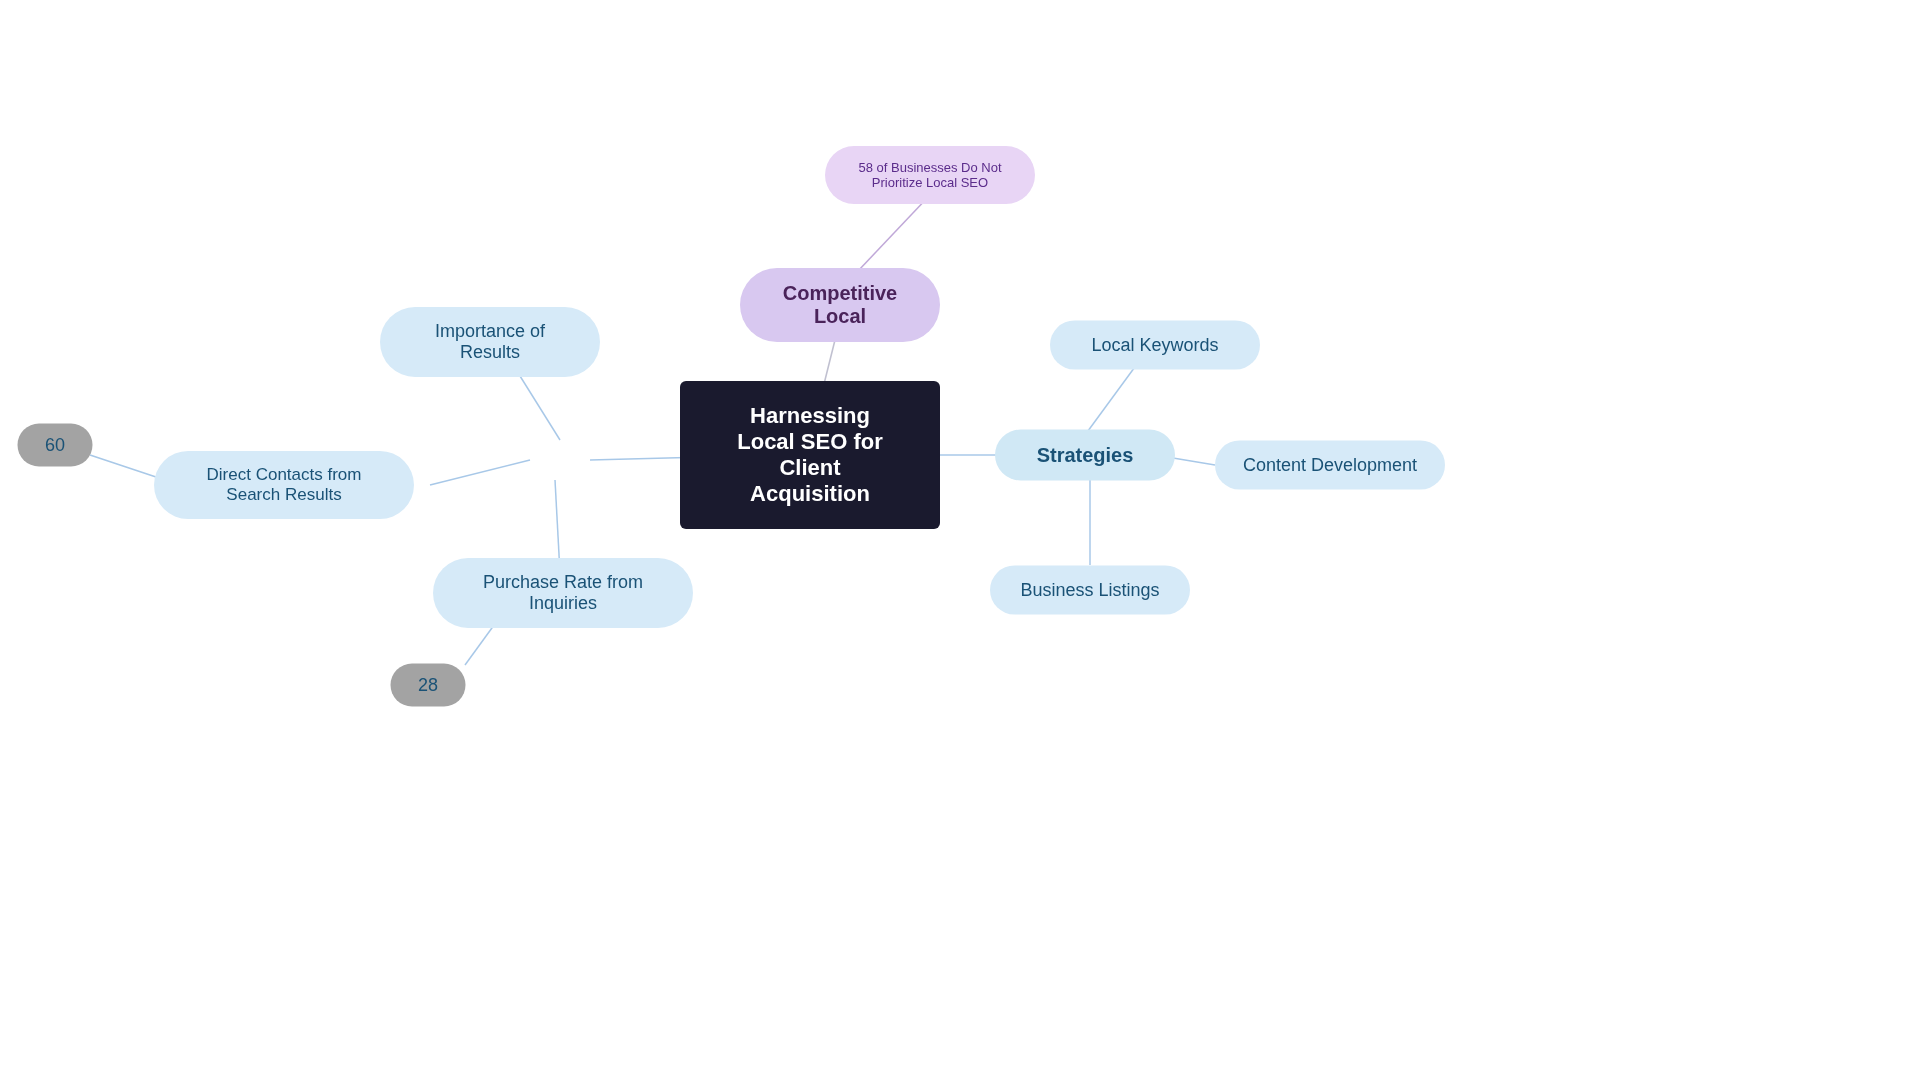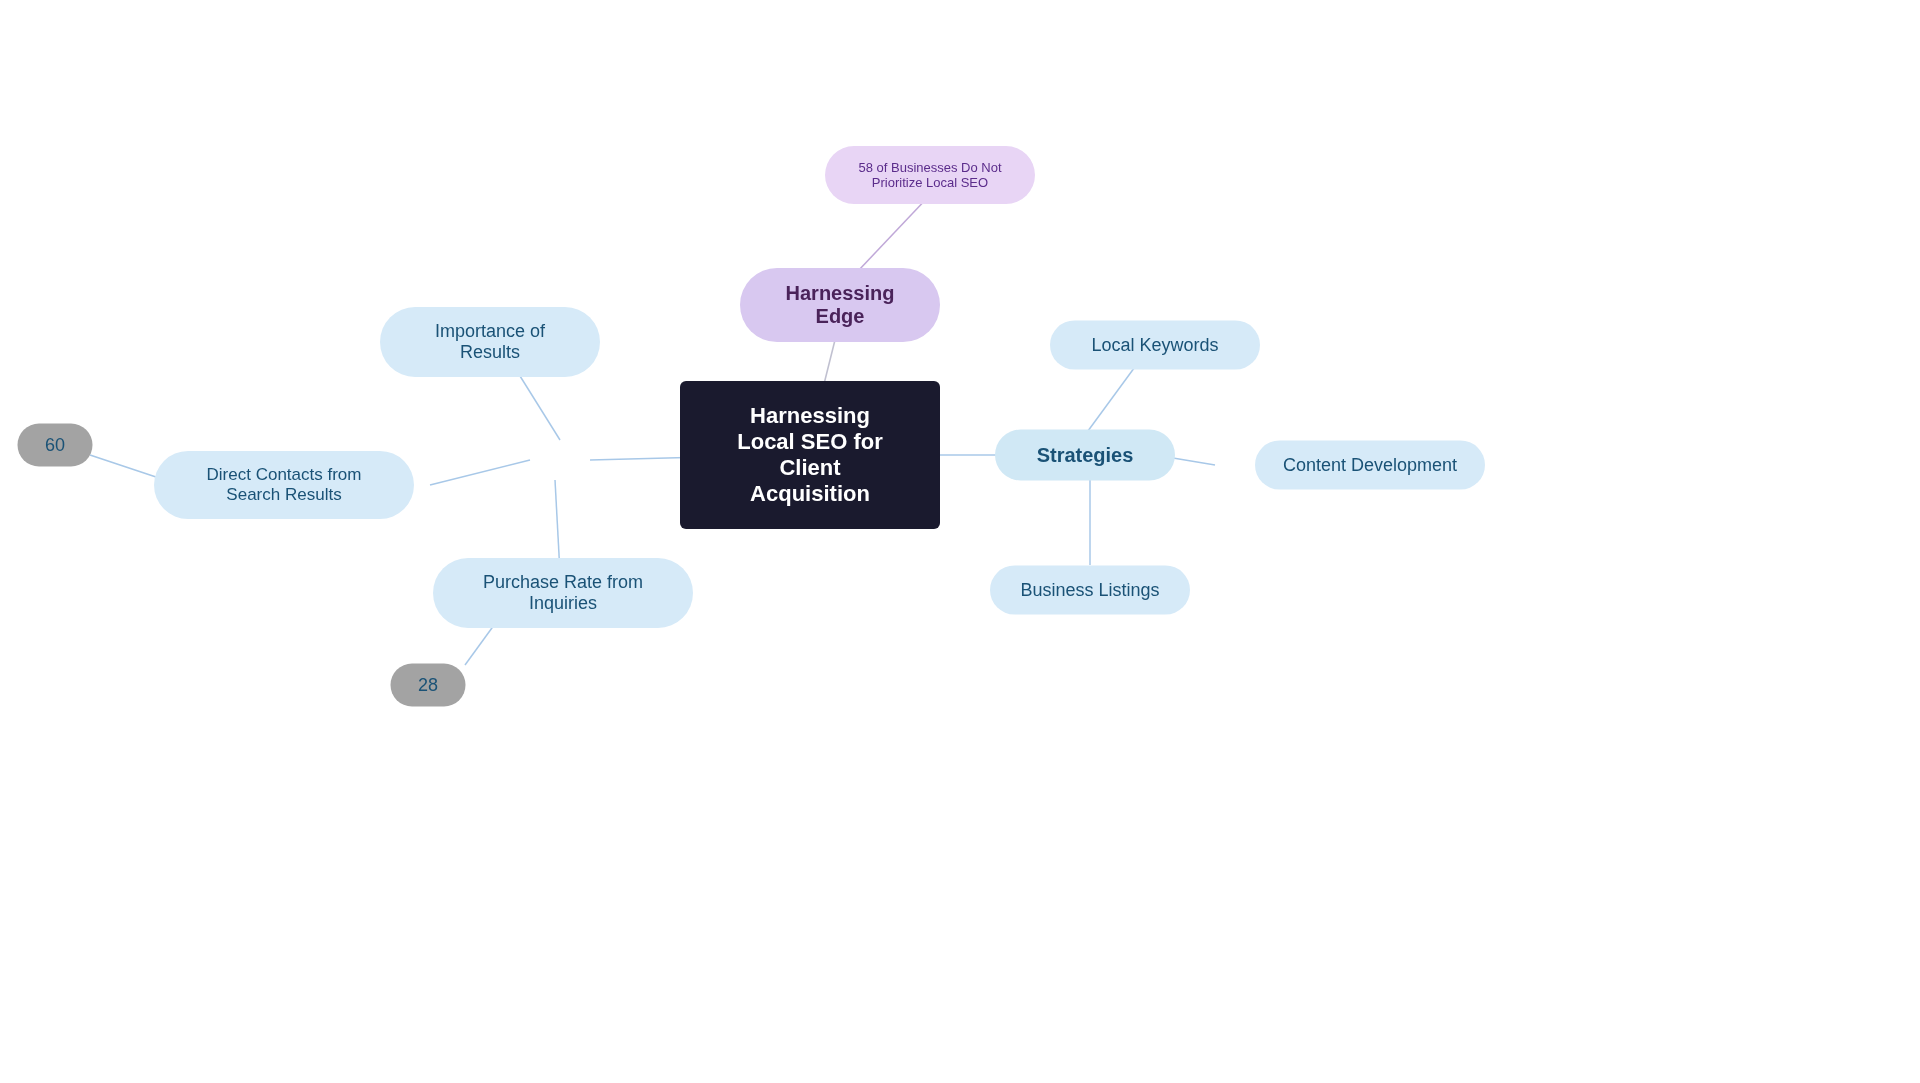--- a/index.html
+++ b/index.html
@@ -103,35 +103,35 @@
 
     <line x1="1085" y1="435" x2="1140" y2="360" stroke="#a8c8e8" stroke-width="1.5"></line>
 
     <line x1="1155" y1="455" x2="1215" y2="465" stroke="#a8c8e8" stroke-width="1.5"></line>
 
     <line x1="1090" y1="475" x2="1090" y2="565" stroke="#a8c8e8" stroke-width="1.5"></line>
   </svg>
 
   <div class="node node-center" style="left: 810px; top: 455px;">Harnessing Local SEO for Client Acquisition</div>
 
-  <div class="node node-purple-mid" style="left: 840px; top: 305px; width: 200px;">Harnessing Edge</div>
+  <div class="node node-purple-mid" style="left: 840px; top: 305px; width: 200px;">Competitive Local</div>
 
   <div class="node node-purple" style="left: 930px; top: 175px; width: 210px; font-size: 13px;">58 of Businesses Do Not Prioritize Local SEO</div>
 
 
   <div class="node node-blue" style="left: 490px; top: 342px; width: 220px;">Importance of Results</div>
 
   <div class="node node-blue" style="left: 284px; top: 485px; width: 260px; font-size: 17px;">Direct Contacts from Search Results</div>
 
   <div class="node node-small" style="left: 55px; top: 445px; width: 75px;">60</div>
 
   <div class="node node-blue" style="left: 563px; top: 593px; width: 260px;">Purchase Rate from Inquiries</div>
 
   <div class="node node-small" style="left: 428px; top: 685px; width: 75px;">28</div>
 
   <div class="node node-blue-mid" style="left: 1085px; top: 455px; width: 180px;">Strategies</div>
 
   <div class="node node-blue" style="left: 1155px; top: 345px; width: 210px;">Local Keywords</div>
 
-  <div class="node node-blue" style="left: 1370px; top: 465px; width: 230px;">Content Development</div>
+  <div class="node node-blue" style="left: 1330px; top: 465px; width: 230px;">Content Development</div>
 
   <div class="node node-blue" style="left: 1090px; top: 590px; width: 200px;">Business Listings</div>
 </div>
 
 </body></html>

